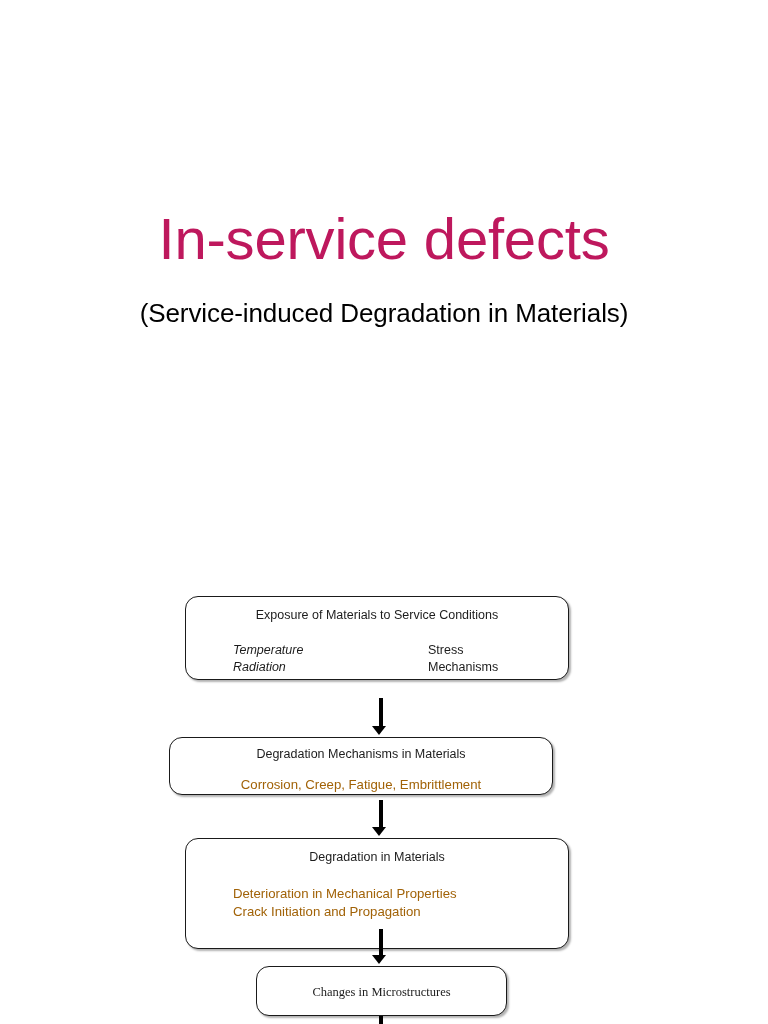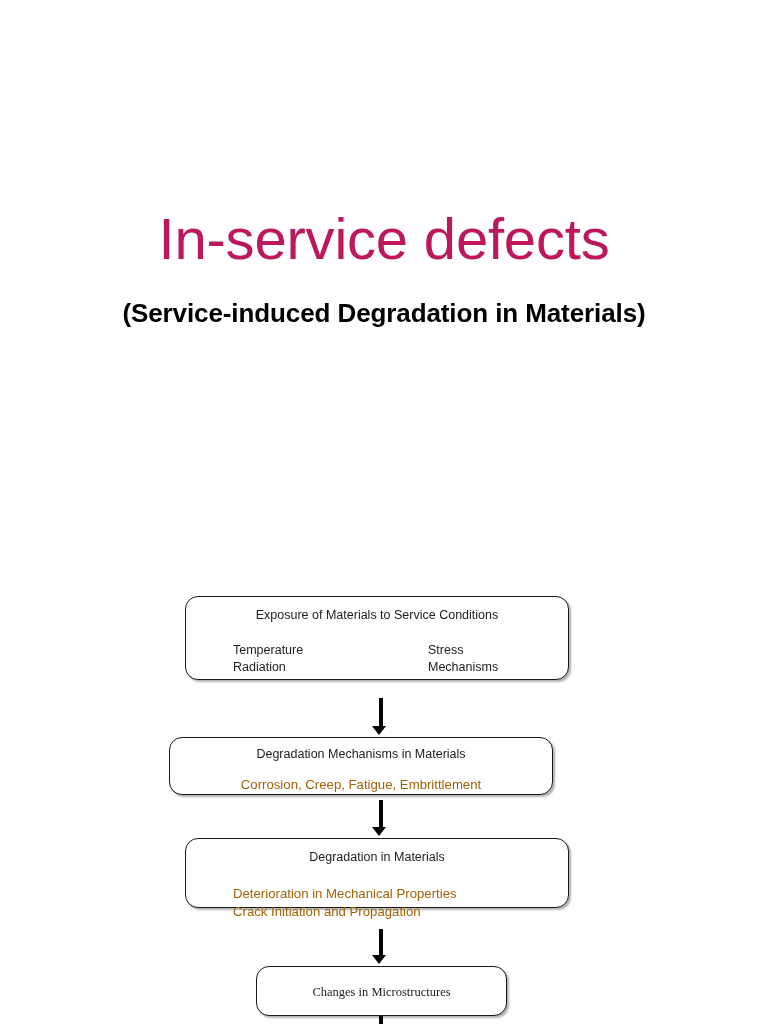--- a/index.html
+++ b/index.html
@@ -38,21 +38,21 @@
     white-space: nowrap;
   }
   .subtitle {
     position: absolute;
     left: 0;
     right: 0;
     top: 297px;
     text-align: center;
     font-size: 26px;
     line-height: 32px;
-    font-weight: 700;
+    font-weight: 400;
     letter-spacing: -0.1px;
     color: #000000;
     white-space: nowrap;
   }
 
   
   .flow {
     position: absolute;
     left: 0;
     top: 0;
@@ -85,21 +85,21 @@
     left: 0;
     right: 0;
   }
   .col {
     position: absolute;
     font-size: 12.5px;
     line-height: 17px;
     color: #1c1c1c;
     white-space: nowrap;
   }
-  .col-left  { left: 47px; }
+  .col-left  { left: 47px; font-style: italic; }
   .col-right { left: 242px; }
 
   .node-body {
     position: absolute;
     left: 0;
     right: 0;
     text-align: center;
     font-size: 13.2px;
     line-height: 18px;
     color: #a16207;
@@ -132,21 +132,21 @@
   #node1 { left: 185px; top: 596px; width: 384px; height: 84px; }
   #node1 .node-title { top: 10px; }
   #node1 .cols { top: 45px; }
 
   
   #node2 { left: 169px; top: 737px; width: 384px; height: 58px; }
   #node2 .node-title { top: 8px; }
   #node2 .node-body  { top: 38px; }
 
   
-  #node3 { left: 185px; top: 838px; width: 384px; height: 70px; }
+  #node3 { left: 185px; top: 838px; width: 384px; height: 111px; }
   #node3 .node-title { top: 10px; }
   #node3 .node-body  { top: 46px; }
 
   
   #node4 { left: 256px; top: 966px; width: 251px; height: 50px; font-family: Liberation Serif, serif; }
   #node4 .node-title { top: 17px; }
 
   
   #conn1 { top: 698px; height: 30px; }
   #head1 { top: 726px; }

